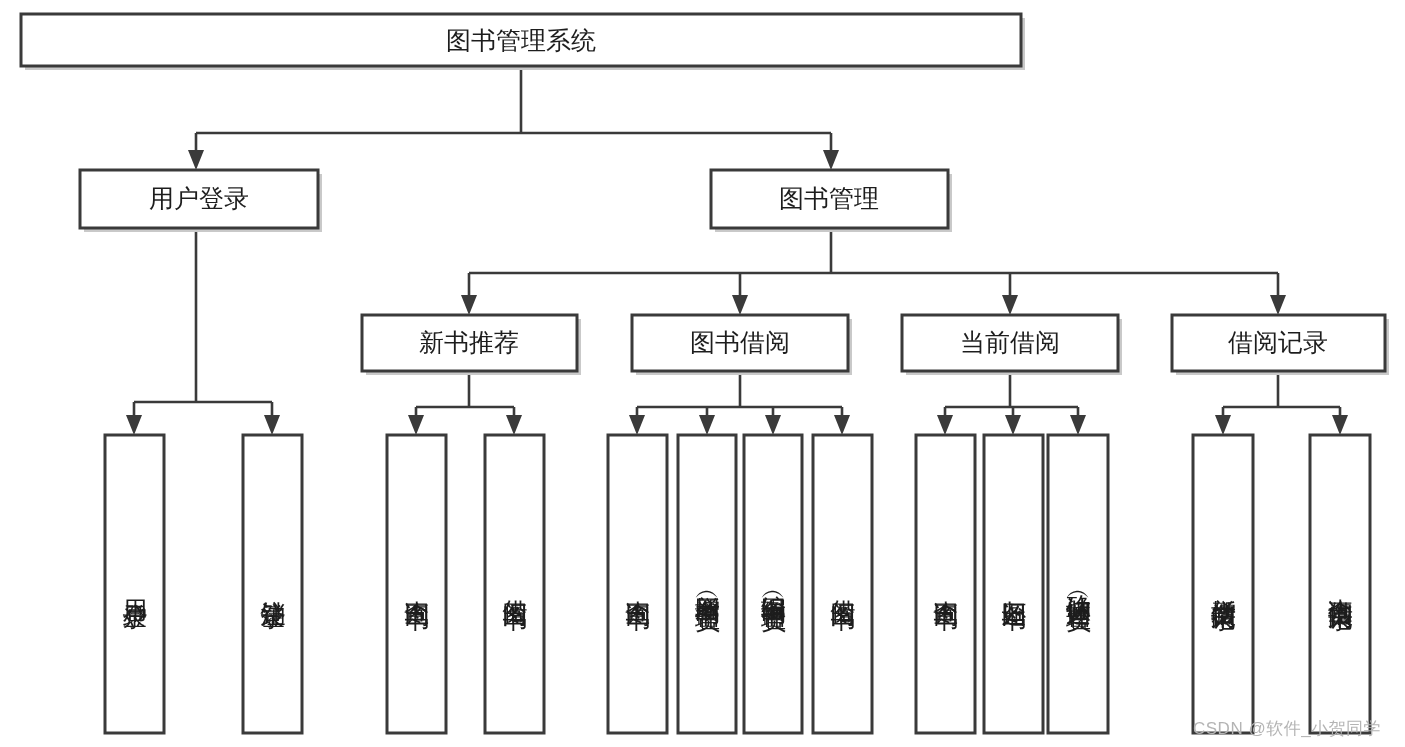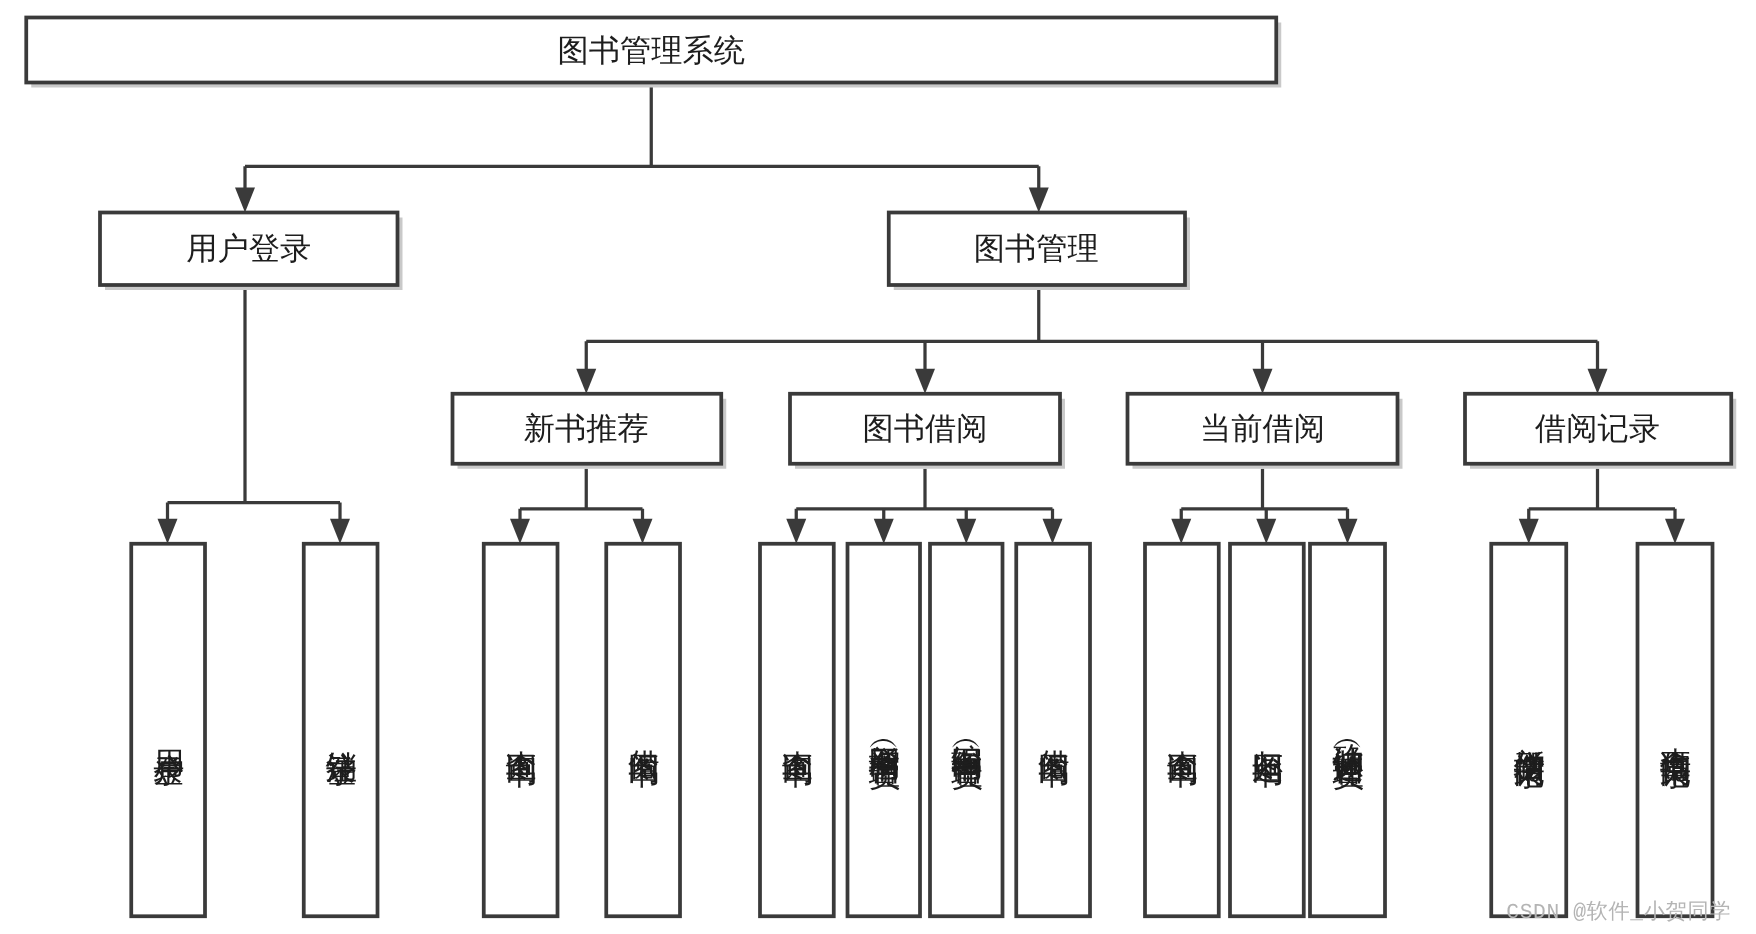--- a/index.html
+++ b/index.html
@@ -64,26 +64,25 @@
     font-family: "DejaVu Sans", "Liberation Sans", sans-serif;
     font-size: 25px;
     line-height: 1.12;
     color: #1d1d1d;
     letter-spacing: 2px;
     white-space: nowrap;
     pointer-events: none;
   }
   .watermark {
     position: absolute;
-    font-family: Liberation Mono, monospace;
+    font-family: Liberation Sans, sans-serif;
     font-size: 17px;
     color: #b4b4b4;
     white-space: nowrap;
     letter-spacing: 0.5px;
-    margin-left: 12px;
   }
 </style>
 </head>
 <body>
 
 <div id="diagram-root">
 
   <svg class="diagram-canvas" viewBox="0 0 1405 747" xmlns="http://www.w3.org/2000/svg">
 
     <g>

